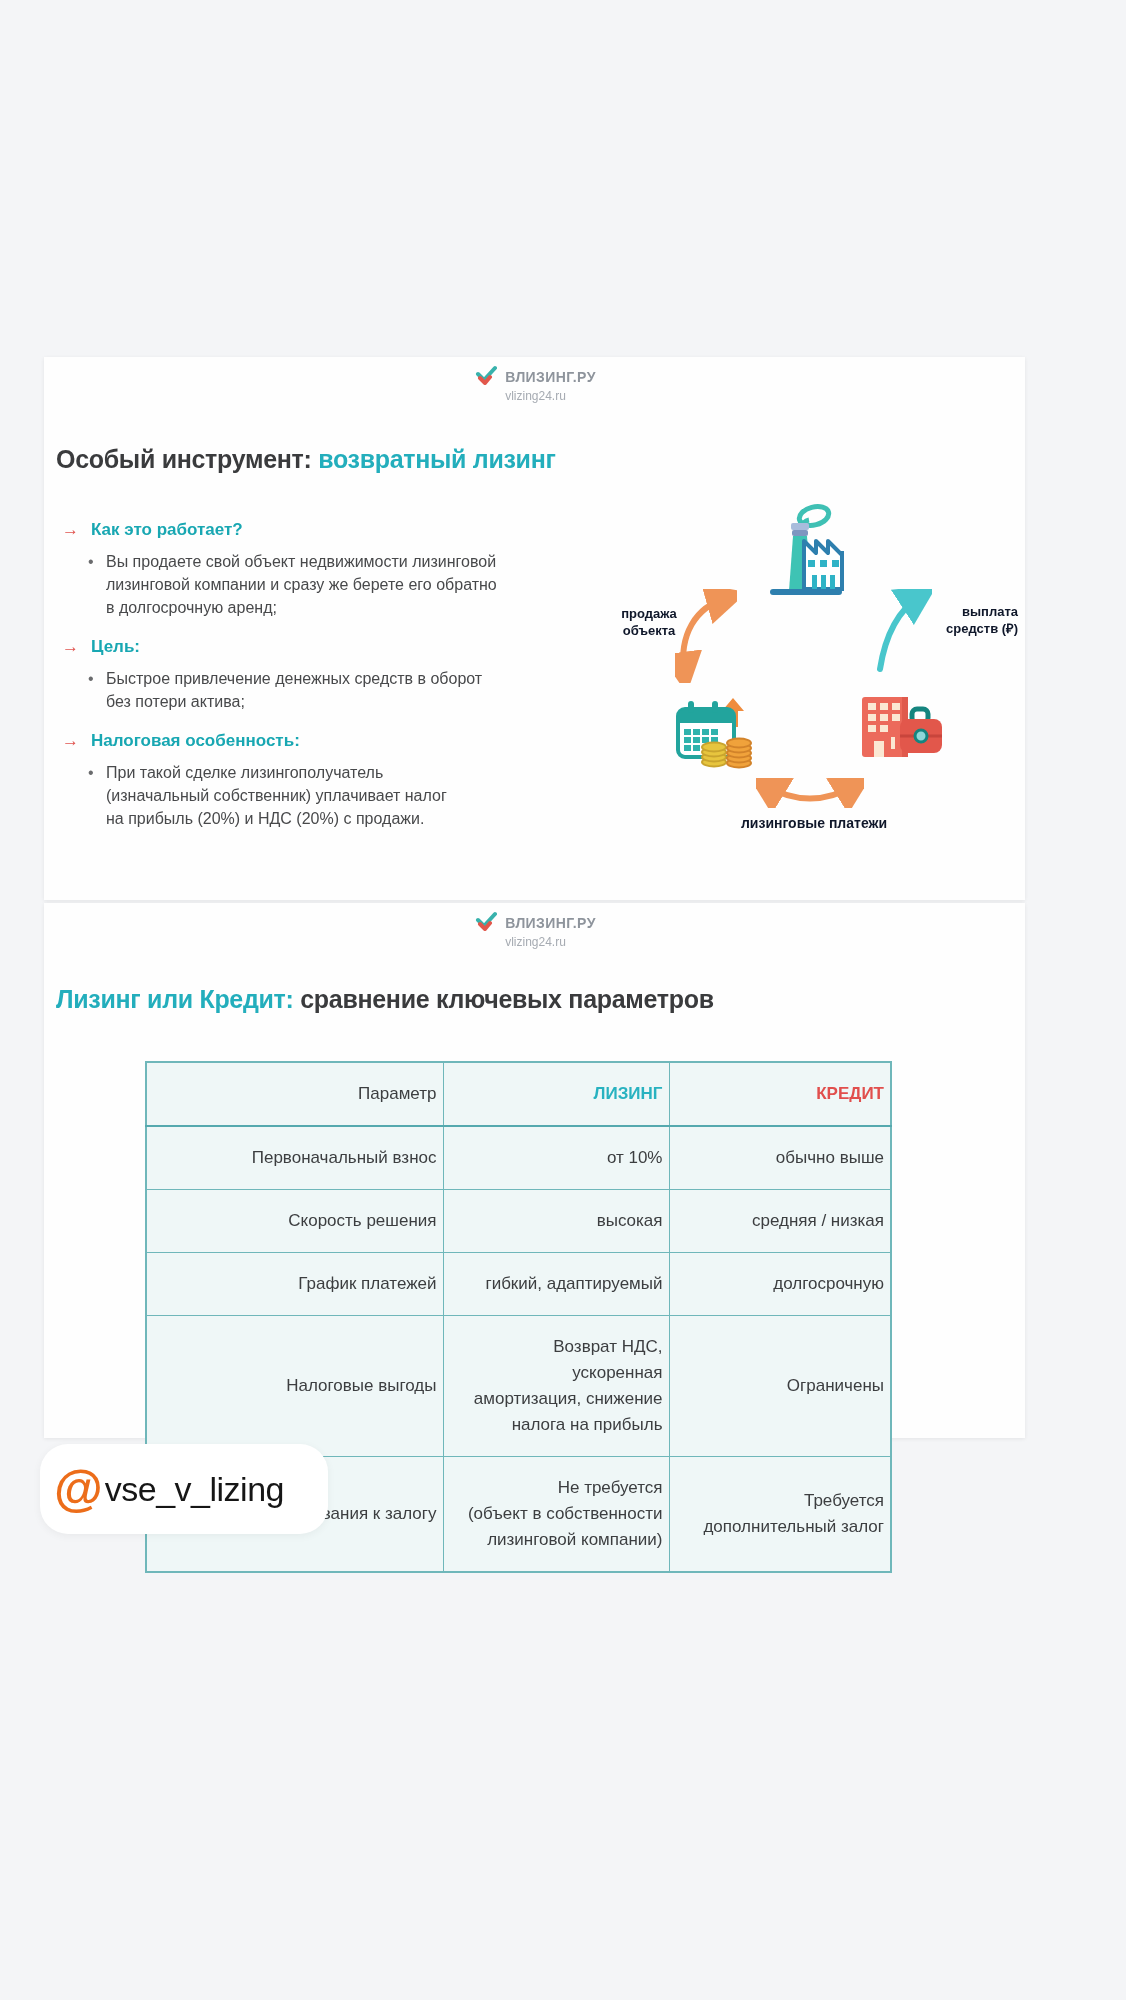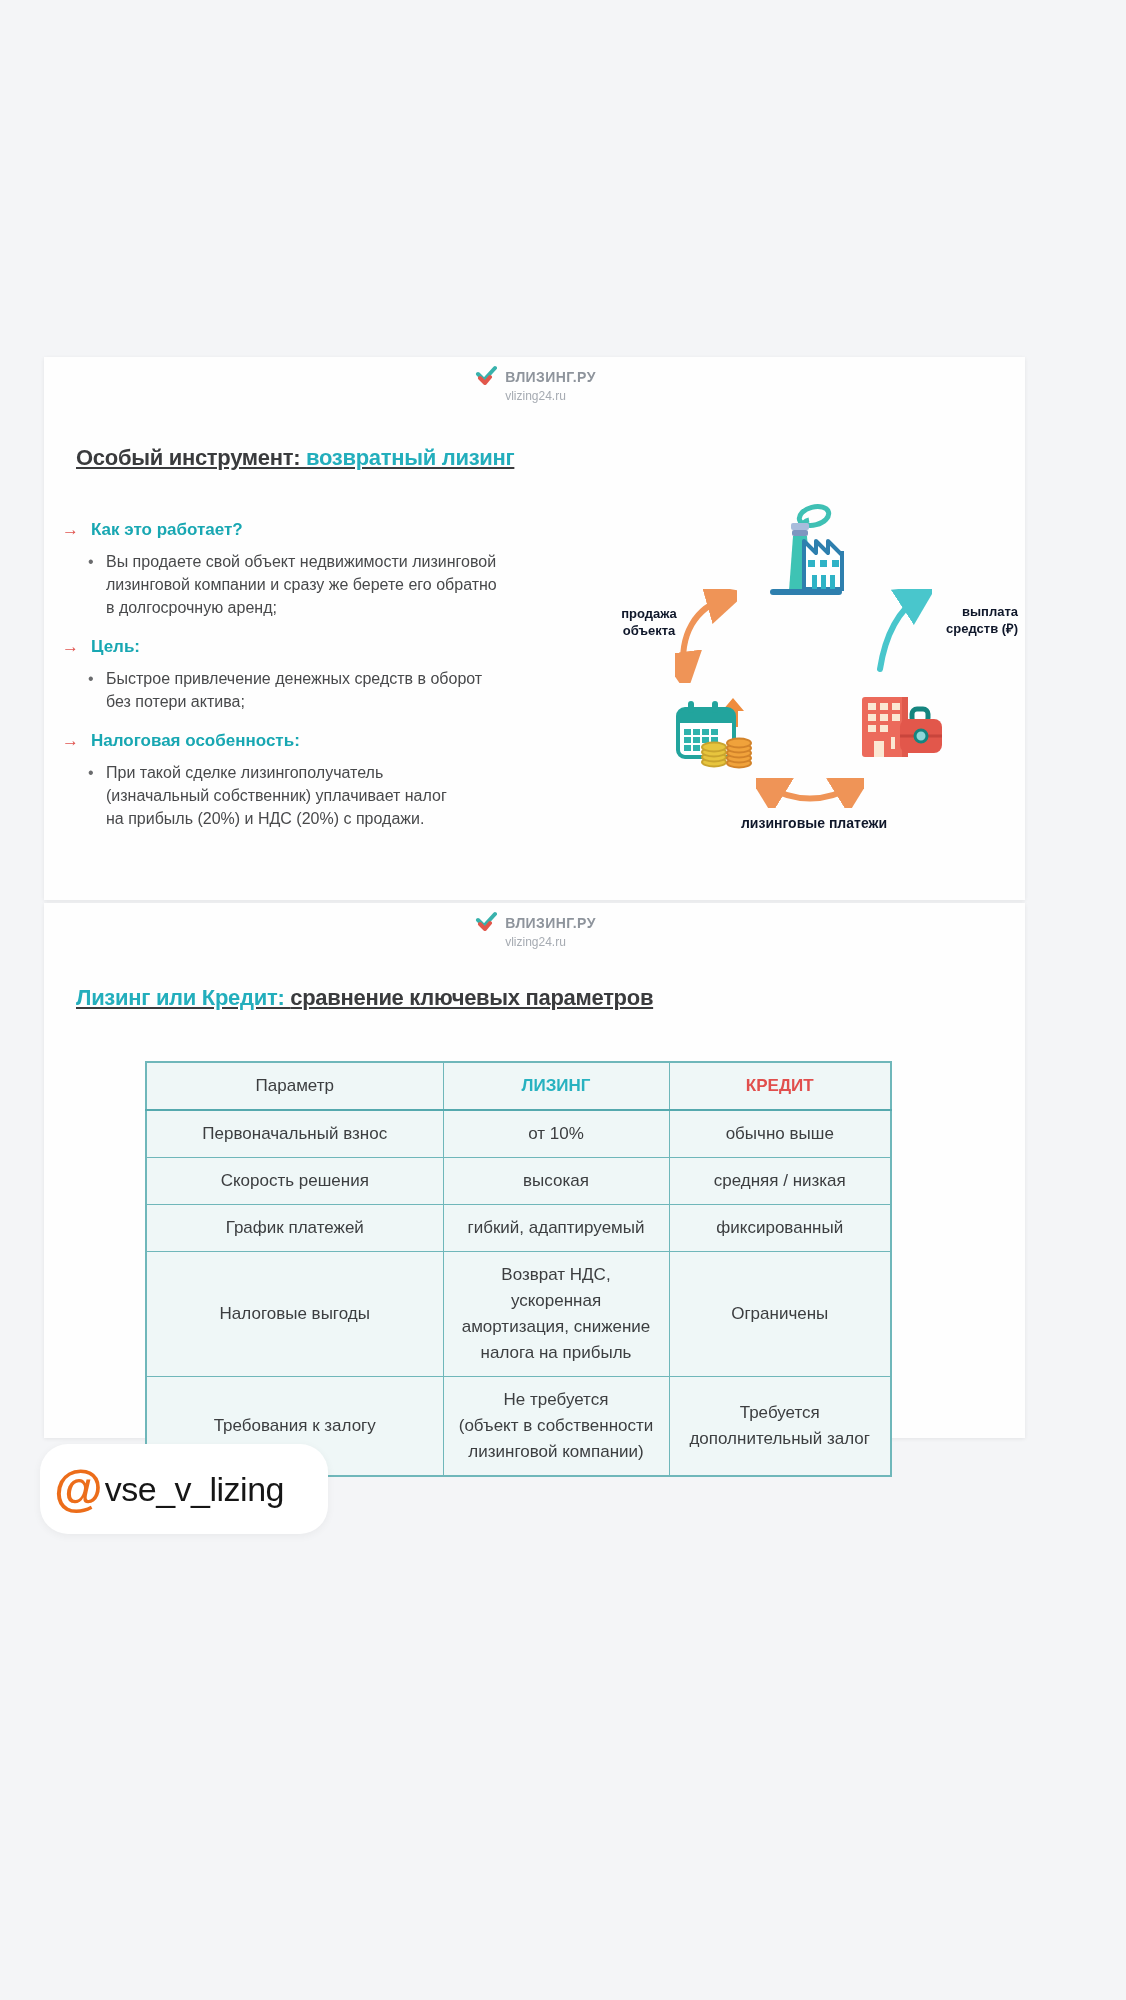--- a/index.html
+++ b/index.html
@@ -23,22 +23,22 @@
   .slide-header{
     position:absolute;left:22px;right:20px;top:8px;height:34px;
     display:flex;align-items:center;justify-content:space-between;flex-direction:column;
   }
   .logo-group{display:flex;align-items:center;gap:8px;}
   .logo-text{font-size:14px;font-weight:700;color:#8e949c;letter-spacing:.4px;}
   .site-text{font-size:12px;color:#a6abb2;}
 
   
   .slide-title{
-    position:absolute;left:32px;font-size:22px;font-weight:700;
-    letter-spacing:-.3px;color:#3a3b3d;white-space:nowrap;text-decoration:underline;
+    position:absolute;left:12px;font-size:25px;font-weight:700;
+    letter-spacing:-.3px;color:#3a3b3d;white-space:nowrap;
   }
   .card1 .slide-title{top:88px;}
   .card2 .slide-title{top:82px;}
   .accent-teal{color:#23aebc;}
 
   
   .content-left{position:absolute;left:18px;top:163px;width:500px;}
   .section{margin-bottom:18px;}
   .sec-head{display:flex;align-items:baseline;gap:12px;font-size:17px;font-weight:700;color:#18a7b2;}
   .sec-arrow{color:#e0544f;font-weight:700;font-size:17px;}
@@ -58,22 +58,22 @@
   .lbl-sale{left:0;top:108px;width:90px;text-align:center;}
   .lbl-payout{left:314px;top:106px;width:100px;text-align:right;}
   .lbl-payments{left:100px;top:318px;width:220px;text-align:center;font-size:14px;}
 
   
   .cmp-table{
     position:absolute;left:101px;top:158px;border-collapse:collapse;table-layout:fixed;
   }
   .cmp-table td,.cmp-table th{
     border:1px solid #6fb7ba;background:#eff7f7;
-    font-size:17px;color:#3c3e40;text-align:center;vertical-align:middle;
-    padding:10px 6px;font-weight:400;line-height:26px;
+    font-size:17px;color:#3c3e40;text-align:right;vertical-align:middle;
+    padding:18px 6px;font-weight:400;line-height:26px;
   }
   .cmp-table{border:2px solid #6fb7ba;}
   .cmp-table th{font-weight:400;}
   .cmp-table tr.hdr th{border-bottom:2px solid #55a9ae;}
   .th-lizing{color:#28b2c0 !important;font-weight:700 !important;}
   .th-kredit{color:#e14f4d !important;font-weight:700 !important;}
   .r-hdr{height:33px;} .r1{height:34px;margin-top:43px;} .r2{height:33px;} .r3{height:33px;}
   .r4{height:107px;} .r5{height:80px;}
 
   
@@ -300,21 +300,21 @@
         <td>обычно выше</td>
       </tr>
       <tr class="r2">
         <td>Скорость решения</td>
         <td>высокая</td>
         <td>средняя / низкая</td>
       </tr>
       <tr class="r3">
         <td>График платежей</td>
         <td>гибкий, адаптируемый</td>
-        <td>фиксированный</td>
+        <td>долгосрочную</td>
       </tr>
       <tr class="r4">
         <td>Налоговые выгоды</td>
         <td class="preline">Возврат НДС,
 ускоренная
 амортизация, снижение
 налога на прибыль</td>
         <td>Ограничены</td>
       </tr>
       <tr class="r5">

